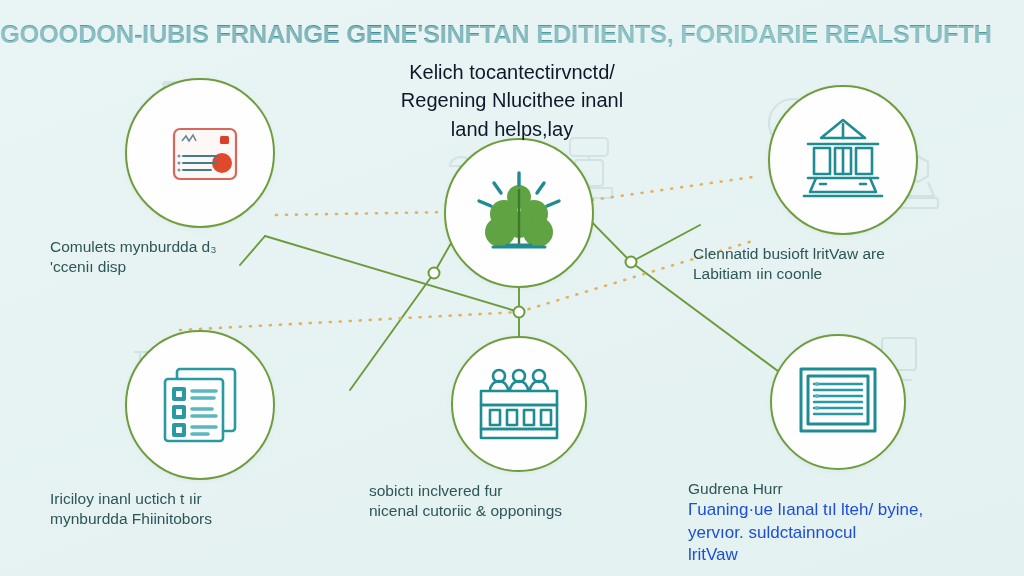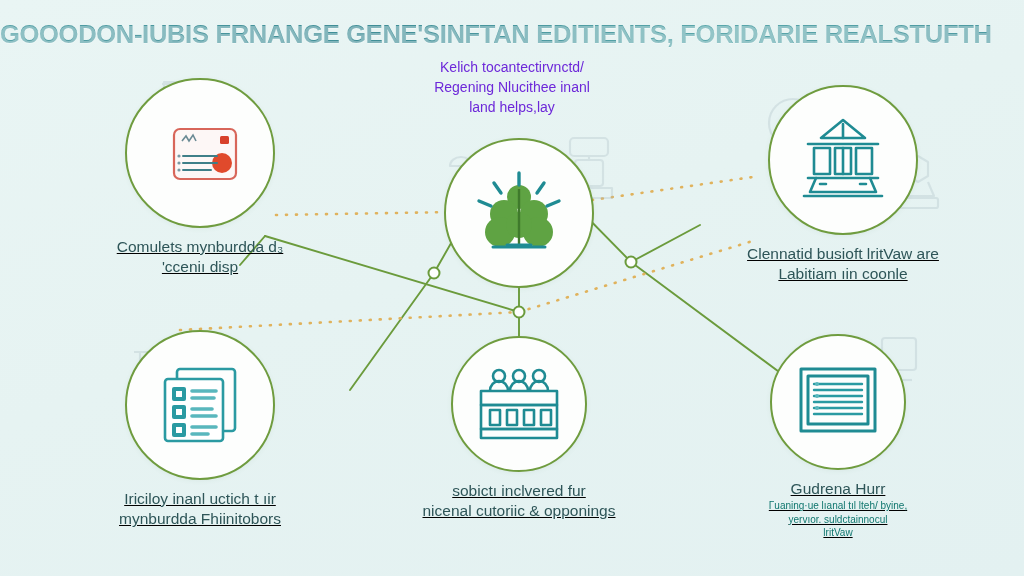--- a/index.html
+++ b/index.html
@@ -42,22 +42,21 @@
     width: 1024px; height: 576px;
     z-index: 1;
   }
 
   
   .node {
     position: absolute;
     z-index: 3;
     width: 300px;
     margin-left: -150px;
-    text-align: center;
-    text-decoration: underline;
+    text-align: left;
   }
   .node-circle {
     width: 150px; height: 150px;
     margin: 0 auto;
     border-radius: 50%;
     background: #fdfefd;
     border: 2px solid #6f9c3f;
     position: relative;
     display: flex;
     align-items: center;
@@ -66,43 +65,43 @@
   }
   .node-circle.small { width: 136px; height: 136px; }
   .node-label {
     margin-top: 9px;
     font-size: 15.5px;
     line-height: 1.32;
     color: #2e5558;
     font-family: "Liberation Sans", sans-serif;
   }
   .node-sub {
-    font-size: 10px;
+    font-size: 17px;
     line-height: 1.32;
-    color: #0f766e;
+    color: #1d4ed8;
   }
 
   
   .ghost {
     position: absolute;
     z-index: 2;
     opacity: 0.30;
     pointer-events: none;
   }
 
   
   #center-caption {
     position: absolute;
     top: 58px; left: 512px;
     width: 330px; margin-left: -165px;
     text-align: center;
     z-index: 4;
-    font-size: 14px;
+    font-size: 20px;
     line-height: 1.42;
-    color: #6d28d9;
+    color: #0f172a;
   }
 
   .icon-svg { display: block; }
 </style>
 </head>
 <body>
 
 <div id="title-bar">
   <div id="page-title">GOOODON-IUBIS FRNANGE GENE'SINFTAN EDITIENTS, FORIDARIE REALSTUFTH</div>
 </div>

